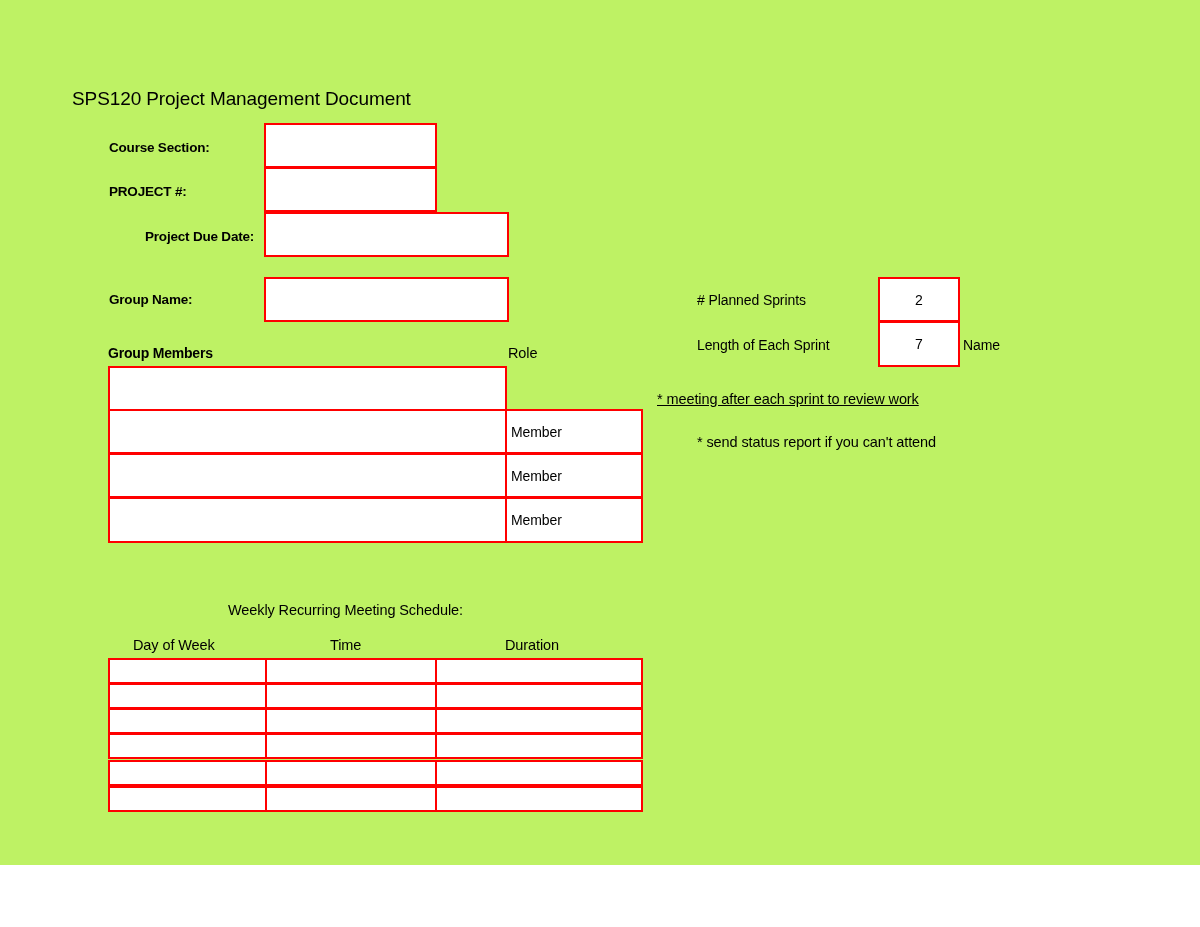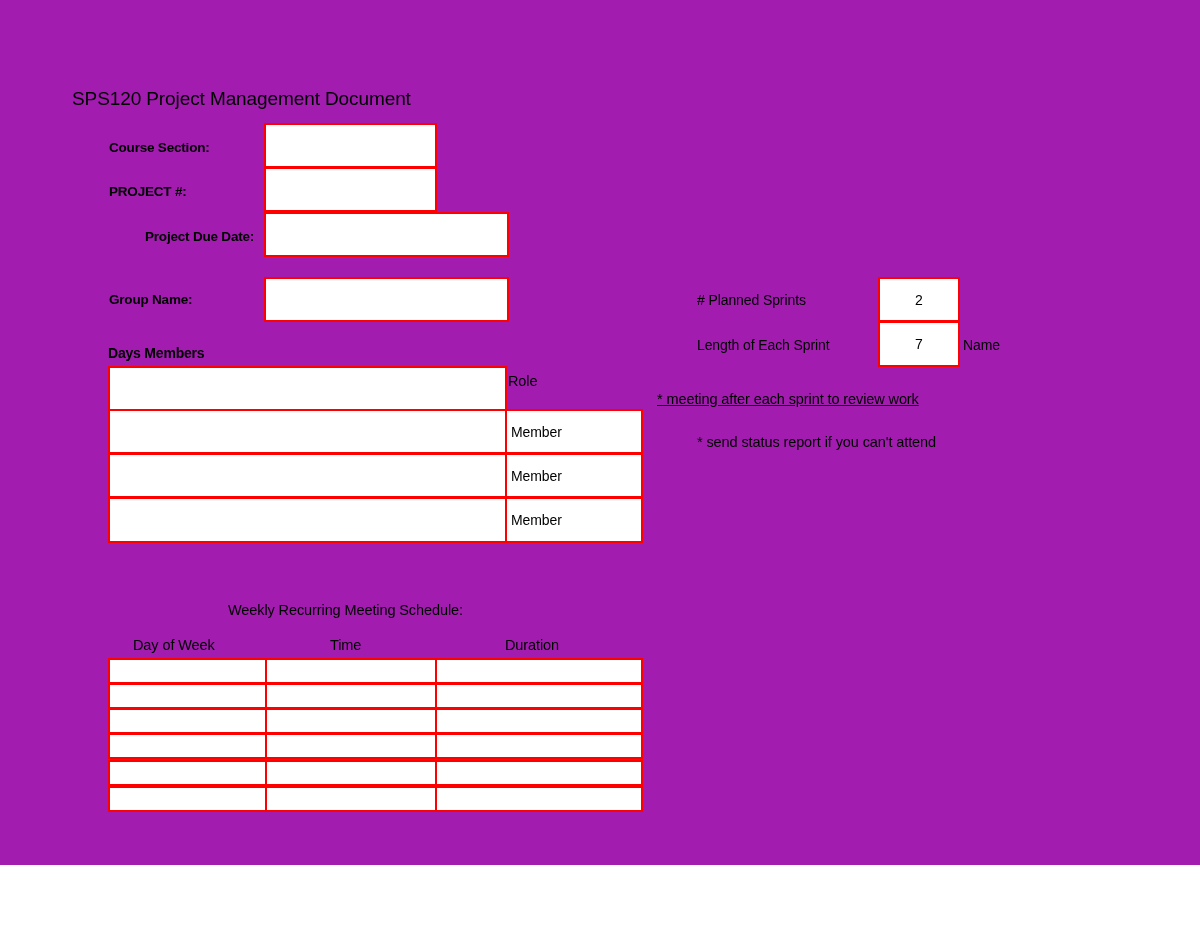--- a/index.html
+++ b/index.html
@@ -9,21 +9,21 @@
   }
   body {
     font-family: "Liberation Sans", sans-serif;
     color: #000000;
     -webkit-font-smoothing: antialiased;
   }
   #page {
     position: relative;
     width: 1200px;
     height: 865px;
-    background: #a21caf;
+    background: #bef264;
     overflow: hidden;
   }
   .abs { position: absolute; }
 
   
   .title {
     font-size: 19px;
     font-weight: 400;
     letter-spacing: -0.1px;
     white-space: nowrap;
@@ -118,22 +118,22 @@
   <div class="abs field-label" style="left:109px; top:229px;padding-left:36px;">Project Due Date:</div>
   <div class="abs rbox" style="left:264px; top:212px; width:245px; height:45px;">
     <span class="cell-text" style="display:block; padding:12px 0 0 5px;"></span>
   </div>
 
   <div class="abs field-label" style="left:109px; top:292px;">Group Name:</div>
   <div class="abs rbox" style="left:264px; top:277px; width:245px; height:45px;">
     <span class="cell-text" style="display:block; padding:12px 0 0 5px;"></span>
   </div>
 
-  <div class="abs col-head-bold" style="left:108px; top:345px;">Days Members</div>
-  <div class="abs col-head" style="left:508px; top:345px;margin-top:28px;">Role</div>
+  <div class="abs col-head-bold" style="left:108px; top:345px;">Group Members</div>
+  <div class="abs col-head" style="left:508px; top:345px;">Role</div>
 
   <div class="abs grid-cell" style="left:108px; top:366px; width:399px; height:45px;">
     <span class="cell-text"></span>
   </div>
 
   <div class="abs grid-cell" style="left:108px; top:409px; width:399px; height:45px;">
     <span class="cell-text"></span>
   </div>
   <div class="abs grid-cell" style="left:505px; top:409px; width:138px; height:45px;">
     <span class="cell-text">Member</span>

